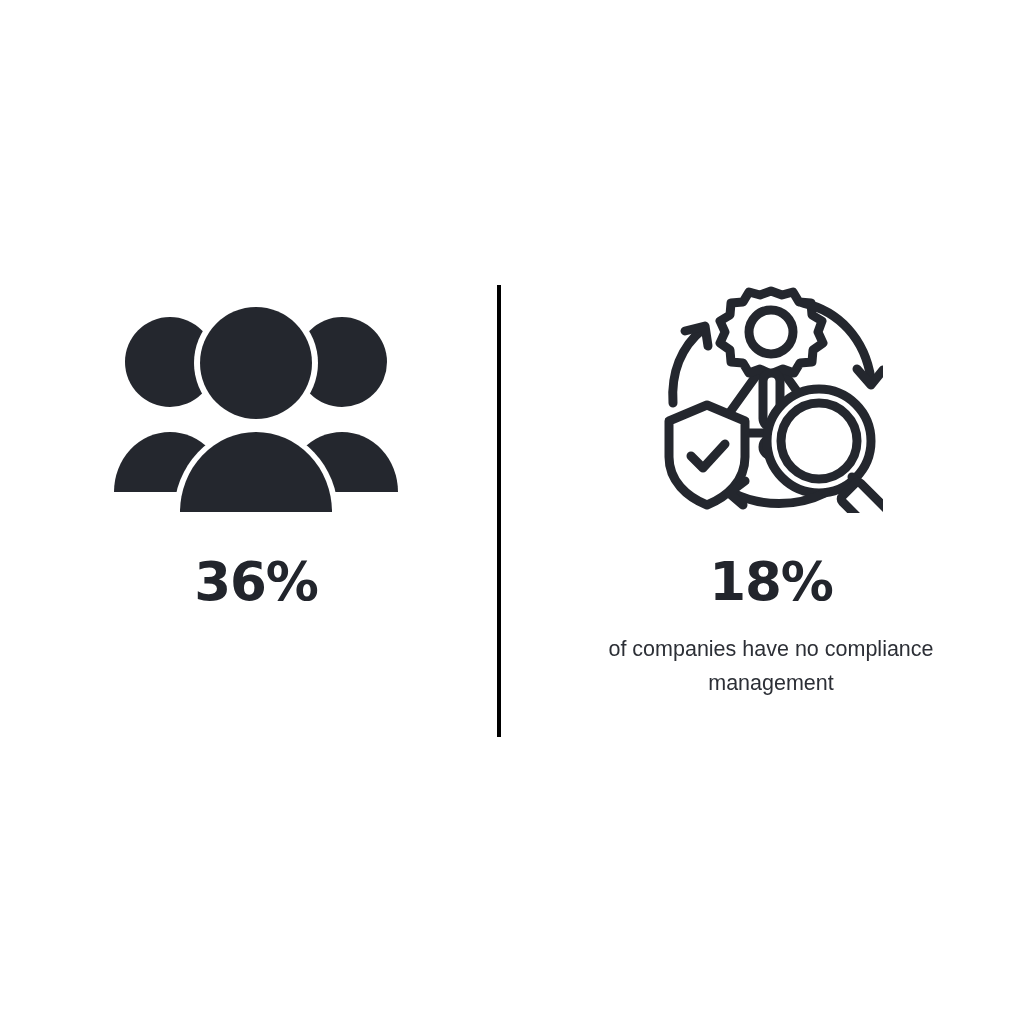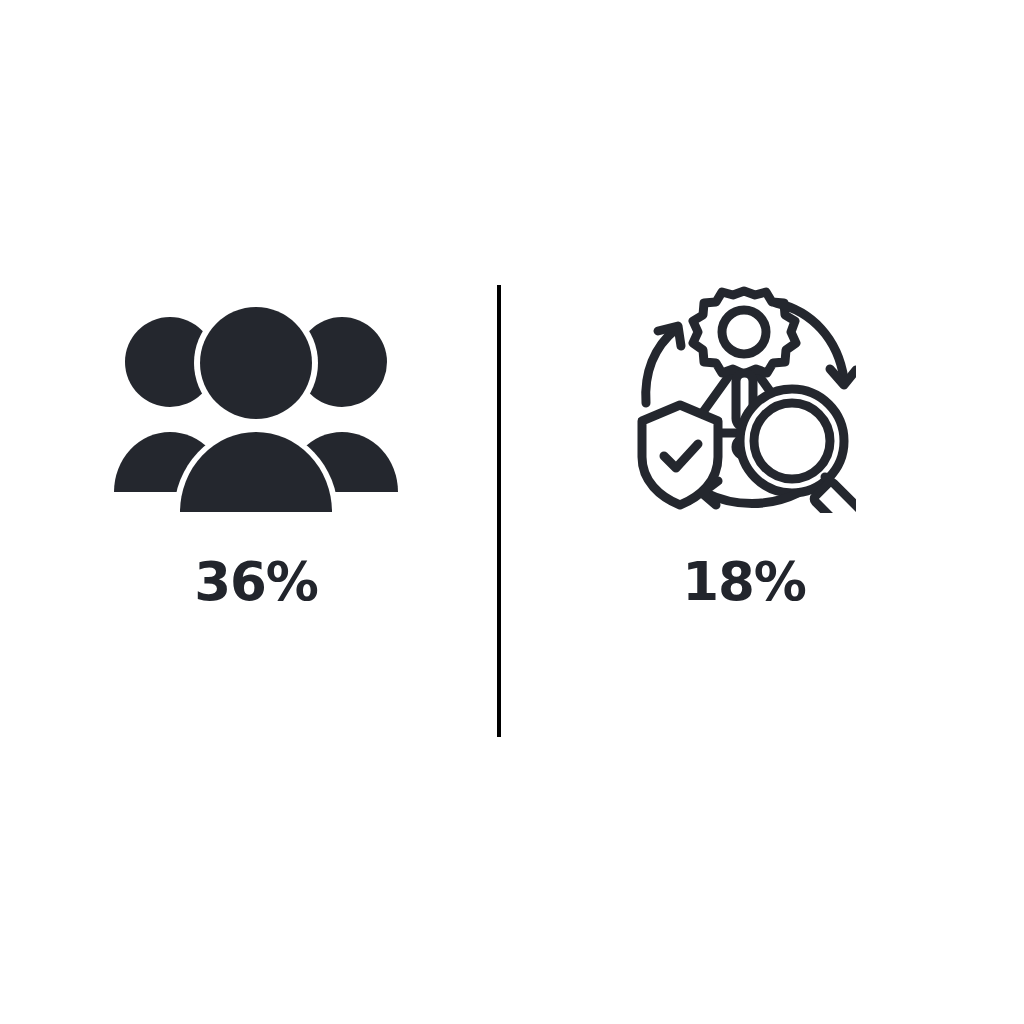--- a/index.html
+++ b/index.html
@@ -35,21 +35,21 @@
 
   
   .panel {
     position: absolute;
     top: 285px;
     display: flex;
     flex-direction: column;
     align-items: center;
   }
   .panel-left  { left: 36px;  width: 440px; }
-  .panel-right { left: 524px; width: 440px; }
+  .panel-right { left: 551px; width: 440px; }
 
   .icon-wrap {
     display: flex;
     align-items: flex-end;
     justify-content: center;
   }
   .icon-wrap-left  { height: 228px; }
   .icon-wrap-right { height: 228px; }
 
   .stat-value {
@@ -168,15 +168,16 @@
             <path d="M166 212 C138 226 102 226 74 212" fill="none"></path>
             <path d="M86 200 L70 212 L84 224" fill="none"></path>
           </g>
 
         </g>
       </svg>
     </div>
 
     <div class="stat-value stat-value-right">18%</div>
 
+    <div class="stat-caption cap-right">of companies have no compliance management</div>
   </div>
 
 </div>
 
 </body></html>

